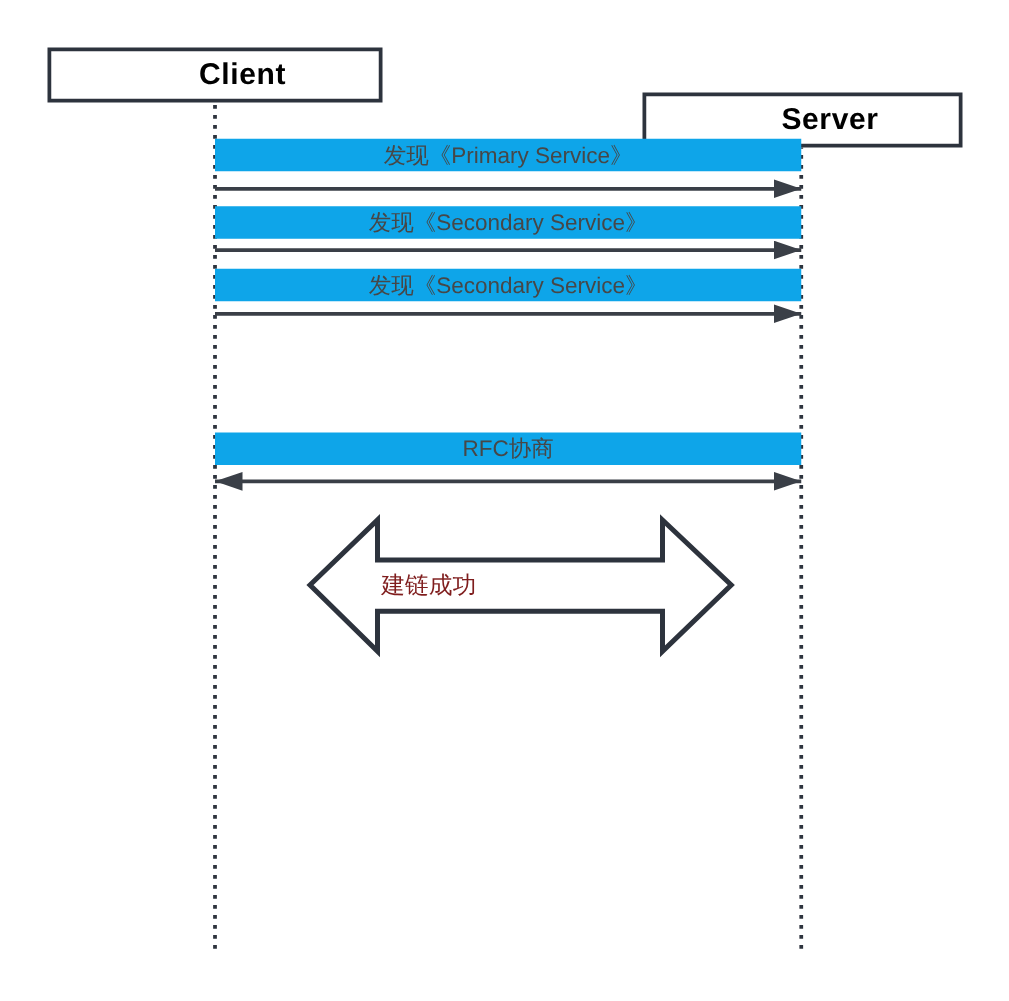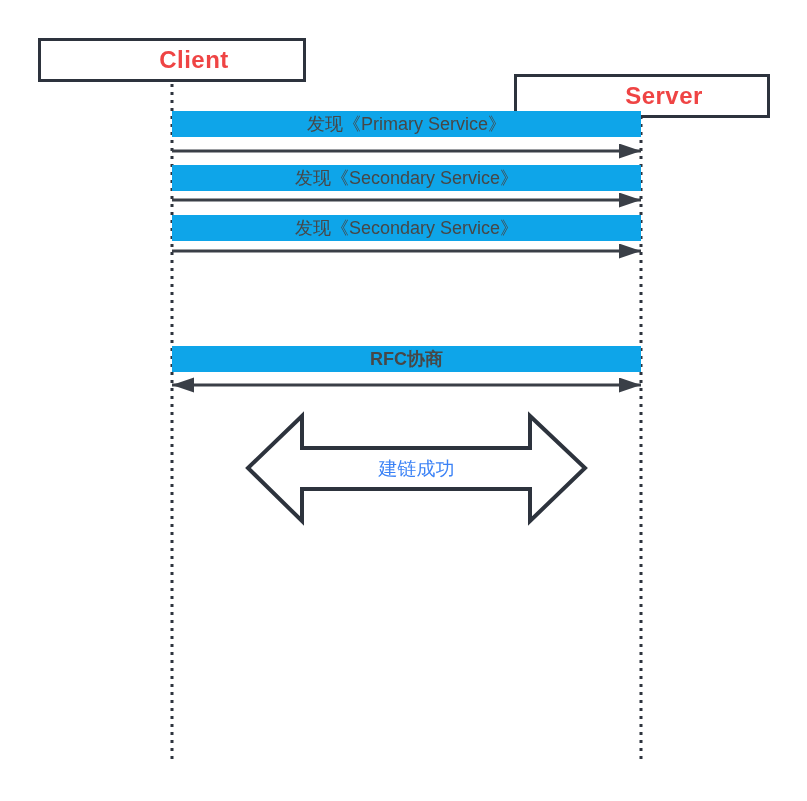--- a/index.html
+++ b/index.html
@@ -6,38 +6,38 @@
   html, body { background: #ffffff; }
   body {
     font-family: "Liberation Sans", "DejaVu Sans", sans-serif;
     width: 807px; height: 801px; position: relative; overflow: hidden;
   }
   .stage { position: absolute; left: 0; top: 0; width: 807px; height: 801px; }
   .actor-box {
     position: absolute; top: 38px; height: 44px;
     border: 3px solid #2d333d; background: #ffffff;
     display: flex; align-items: center; justify-content: center;
-    font-size: 24px; font-weight: bold; color: #ef4444;
+    font-size: 24px; font-weight: bold; color: #000000;
     letter-spacing: 0.5px;
     padding-left: 44px;
   }
   .actor-client { left: 38px;  width: 268px; }
   .actor-server { left: 514px; width: 256px; margin-top: 36px; }
   .msg-label {
     position: absolute; left: 172px; width: 469px;
     text-align: center; font-size: 18px; color: #474747;
     line-height: 26px; background: #0ea5e9;
   }
   .lbl-1 { top: 111px; }
   .lbl-2 { top: 165px; }
   .lbl-3 { top: 215px; }
-  .lbl-rfc { top: 346px; font-weight: bold; }
+  .lbl-rfc { top: 346px; }
   .big-arrow-label {
     position: absolute; left: 305px; top: 455px; width: 223px;
-    text-align: center; font-size: 19px; color: #3b82f6; line-height: 27px;
+    text-align: left; font-size: 19px; color: #7f1d1d; line-height: 27px;
   }
   svg.diagram-lines { position: absolute; left: 0; top: 0; }
 </style>
 </head>
 <body>
 
 <div class="stage">
 
   <svg class="diagram-lines" width="807" height="801" viewBox="0 0 807 801">
     <defs>

